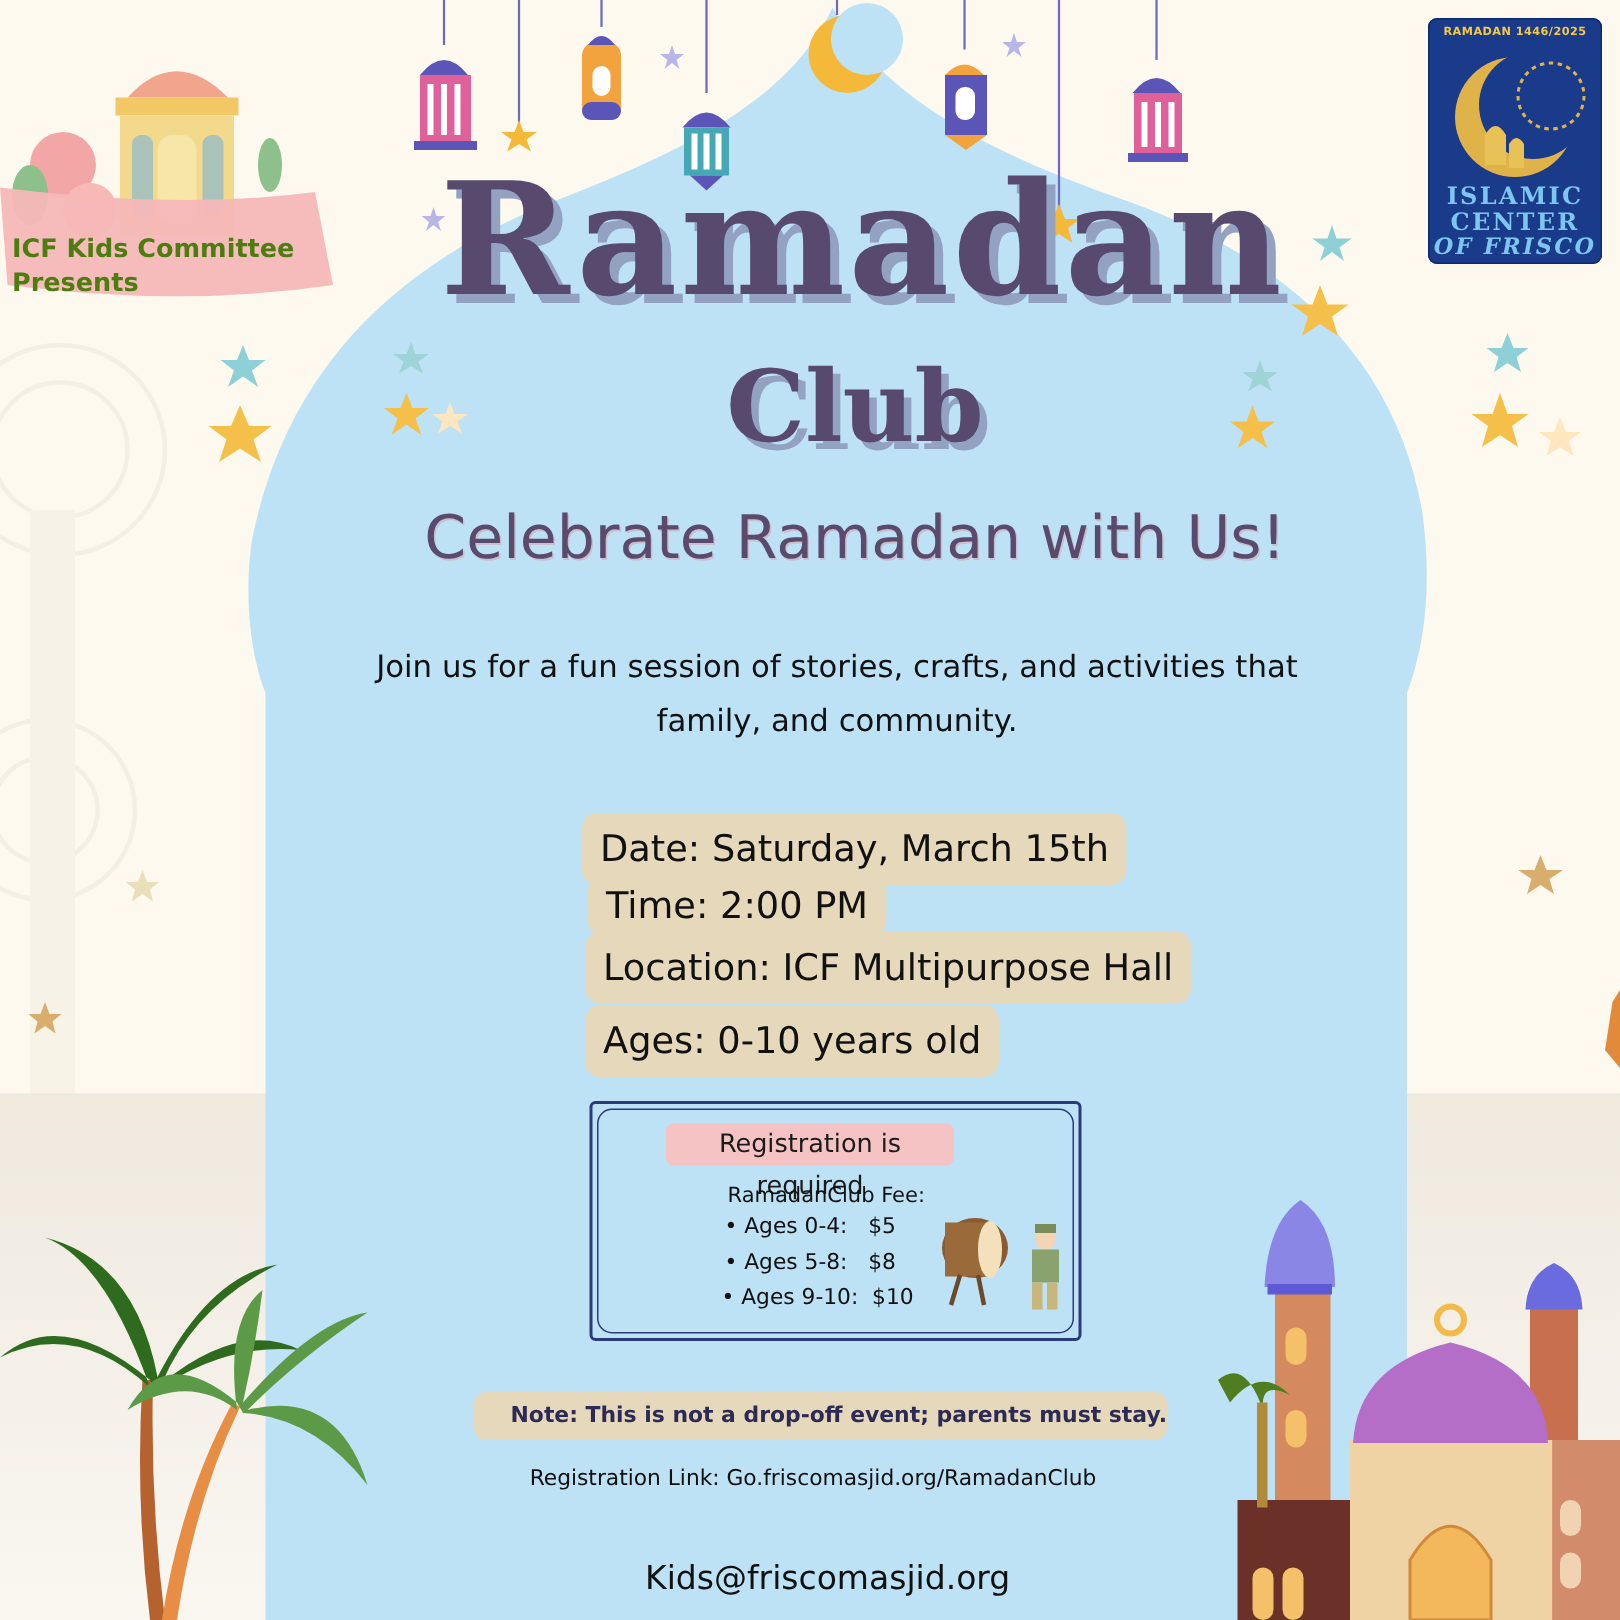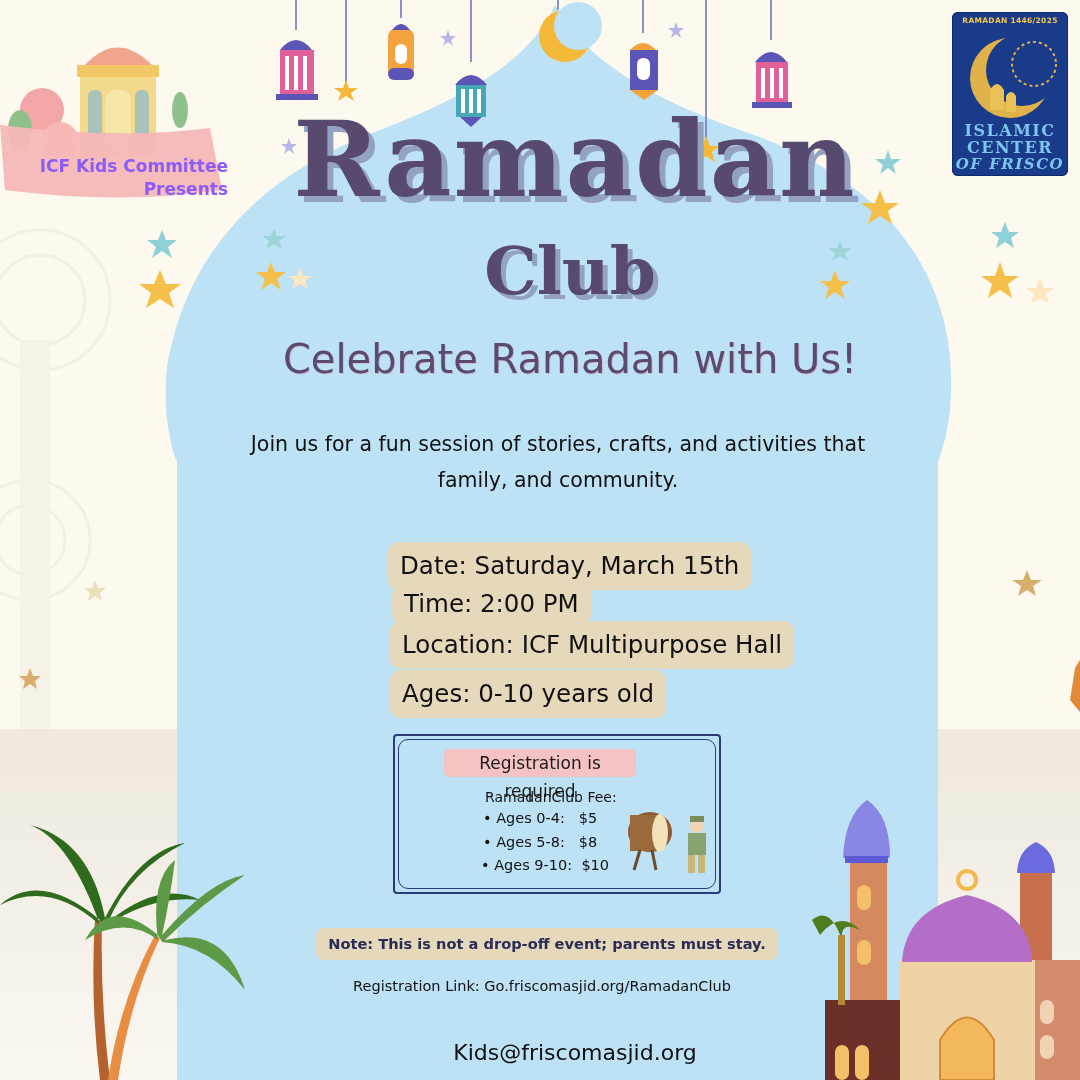--- a/index.html
+++ b/index.html
@@ -11,30 +11,30 @@
   #title { left:280px; top:108px; width:590px; font-family:"DejaVu Serif", serif; font-weight:bold; font-size:104px; color:#574a6e; letter-spacing:2px; text-shadow:6px 6px 0 #94a2c2; line-height:1; }
   #subtitle { left:470px; top:238px; width:200px; font-family:"DejaVu Serif", serif; font-weight:bold; font-size:66px; color:#574a6e; text-shadow:5px 5px 0 #94a2c2; line-height:1; }
   #tagline { left:250px; top:335px; width:640px; font-family:"DejaVu Sans", sans-serif; font-size:40px; color:#5a4b6e; text-shadow:1px 1px 0 #c9bfcf; line-height:1.2; }
   #intro { left:200px; top:426px; width:716px; font-family:"DejaVu Sans", sans-serif; font-size:20.5px; color:#111; line-height:36px; font-weight:500; }
   .pill { position:absolute; background:#e6d9bb; border-radius:10px; font-family:"DejaVu Sans", sans-serif; font-size:24.5px; color:#111; padding:0 12px; height:48px; line-height:48px; white-space:nowrap; }
   #reg-box { left:393px; top:734px; width:328px; height:160px; border:2px solid #2b3b7a; border-radius:4px; box-sizing:border-box; }
   #reg-box-inner { left:398px; top:739px; width:318px; height:150px; border:1px solid #2b3b7a; border-radius:10px; box-sizing:border-box; }
   #reg-req { left:444px; top:749px; width:192px; height:28px; background:#f6c3c4; border-radius:5px; font-family:"DejaVu Sans", sans-serif; font-size:17px; color:#1b1b1b; line-height:28px; text-align:center; }
   #fee-title { left:485px; top:789px; font-family:"DejaVu Sans", sans-serif; font-size:14px; color:#111; }
   .fee-row { position:absolute; font-family:"DejaVu Sans", sans-serif; font-size:14.5px; color:#111; white-space:pre; }
-  #note { left:316px; top:928px; width:462px; height:32px; background:#e6d9bb; border-radius:8px; font-family:"DejaVu Sans", sans-serif; font-size:14.6px; font-weight:bold; color:#2c2b55; line-height:32px; text-align:center; }
+  #note { left:316px; top:928px; width:462px; height:32px; background:#e6d9bb; border-radius:8px; font-family:"DejaVu Sans", sans-serif; font-size:14.6px; font-weight:bold; color:#2c2b55; line-height:32px; text-align:right; }
   #reg-link { left:300px; top:978px; width:484px; font-family:"DejaVu Sans", sans-serif; font-size:14.5px; color:#111; text-align:center; }
-  #email { left:430px; top:1040px; width:290px; font-family:"DejaVu Sans", sans-serif; font-size:22px; color:#111; text-align:center; }
+  #email { left:430px; top:1040px; width:290px; font-family:"DejaVu Sans", sans-serif; font-size:22px; color:#111; text-align:left; }
   #logo { left:952px; top:12px; width:116px; height:164px; background:#1a3a8a; border-radius:6px; box-shadow:0 0 0 1px #0e2a6e inset; }
   #logo-top { left:952px; top:16px; width:116px; text-align:center; font-family:"DejaVu Sans", sans-serif; font-size:7.5px; color:#f2c94c; font-weight:bold; letter-spacing:0.3px; }
   #logo-name1, #logo-name2, #logo-name3 { left:952px; width:116px; text-align:center; font-family:"DejaVu Serif", serif; font-weight:bold; color:#7cc6ef; letter-spacing:1.5px; }
   #logo-name1 { top:121px; font-size:16px; }
   #logo-name2 { top:138px; font-size:16px; }
   #logo-name3 { top:155px; font-size:15px;font-style:italic; }
-  #banner-text1, #banner-text2 { width:220px; left:8px; text-align:right; font-family:"DejaVu Sans", sans-serif; font-weight:bold; font-size:17px; color:#8b5cf6; }
+  #banner-text1, #banner-text2 { width:220px; left:8px; text-align:left; font-family:"DejaVu Sans", sans-serif; font-weight:bold; font-size:17px; color:#4d7c0f; }
   #banner-text1 { top:156px; }
   #banner-text2 { top:179px; }
 </style>
 </head>
 <body>
 
 <div class="abs" id="lower-band"></div>
 
 <svg class="abs" id="arch" viewBox="0 0 1080 1080">
 

